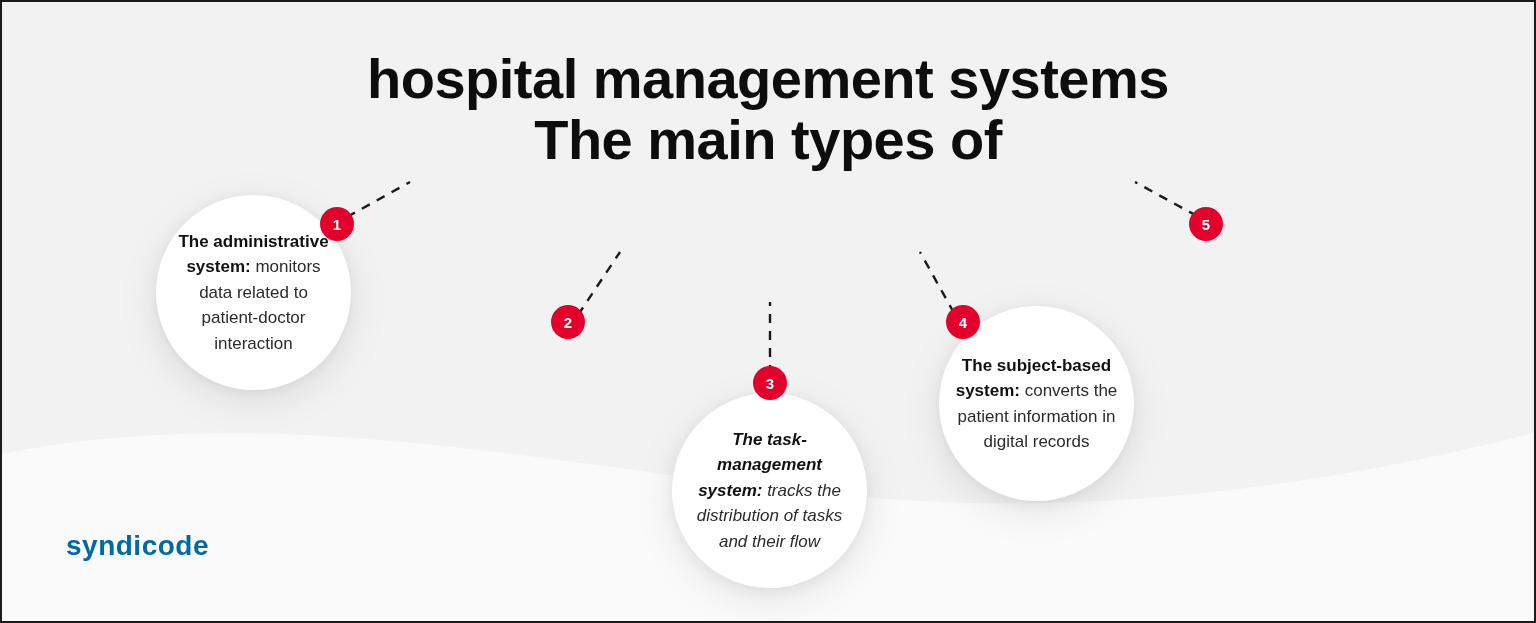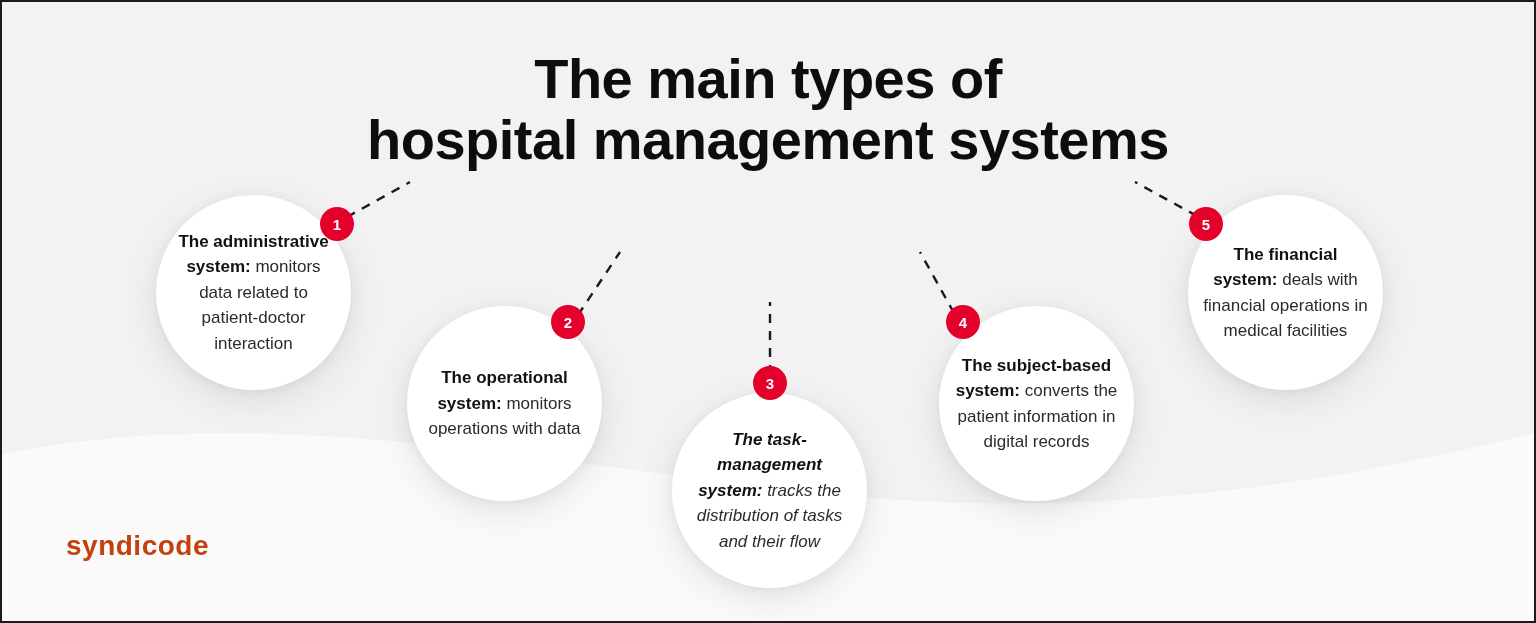--- a/index.html
+++ b/index.html
@@ -51,21 +51,21 @@
 
   
   .logo {
     position: absolute;
     z-index: 5;
     left: 64px;
     top: 528px;
     font-size: 28px;
     font-weight: bold;
     letter-spacing: 0.5px;
-    color: #c2410c;
+    color: #0369a1;
     user-select: none;
   }
 
   
   .connectors {
     position: absolute;
     left: 0; top: 0;
     width: 1536px; height: 623px;
     z-index: 3;
     pointer-events: none;
@@ -117,46 +117,41 @@
 <body>
 
 <div id="infographic">
 
   <svg class="bg-wave" viewBox="0 0 1536 623" preserveAspectRatio="none" aria-hidden="true">
     <rect x="0" y="0" width="1536" height="623" fill="#f2f2f2"></rect>
     <path d="M0,452 C300,392 620,480 900,498 C1150,514 1380,470 1536,430 L1536,623 L0,623 Z" fill="#fafafa"></path>
   </svg>
 
   <div class="title">
+    <span class="title-line">hospital management systems</span>
     <span class="title-line">The main types of</span>
-    <span class="title-line">hospital management systems</span>
   </div>
 
   <svg class="connectors" viewBox="0 0 1536 623" preserveAspectRatio="none" aria-hidden="true">
     <line x1="345" y1="215" x2="408" y2="180" stroke="#1a1a1a" stroke-width="2.4" stroke-dasharray="9 8" stroke-linecap="butt"></line>
     <line x1="576" y1="313" x2="618" y2="250" stroke="#1a1a1a" stroke-width="2.4" stroke-dasharray="9 8" stroke-linecap="butt"></line>
     <line x1="768" y1="372" x2="768" y2="300" stroke="#1a1a1a" stroke-width="2.4" stroke-dasharray="9 8" stroke-linecap="butt"></line>
     <line x1="952" y1="311" x2="918" y2="250" stroke="#1a1a1a" stroke-width="2.4" stroke-dasharray="9 8" stroke-linecap="butt"></line>
     <line x1="1195" y1="214" x2="1133" y2="180" stroke="#1a1a1a" stroke-width="2.4" stroke-dasharray="9 8" stroke-linecap="butt"></line>
   </svg>
 
   <div class="node" style="left:154px; top:193px; width:195px; height:195px;">
     <div class="node-text">
       <span class="lead">The administrative system:</span><span> monitors data related to patient-doctor interaction</span>
     </div>
   </div>
   <div class="badge" style="left:318px; top:205px;">
     <span>1</span>
   </div>
 
-  <div class="node" style="left:405px; top:304px; width:195px; height:195px;">
-    <div class="node-text">
-      <span class="lead">The operational system:</span><span> monitors operations with data</span>
-    </div>
-  </div>
   <div class="badge" style="left:549px; top:303px;">
     <span>2</span>
   </div>
 
   <div class="node" style="left:670px; top:391px; width:195px; height:195px;font-style:italic;">
     <div class="node-text">
       <span class="lead">The task-management system:</span><span> tracks the distribution of tasks and their flow</span>
     </div>
   </div>
   <div class="badge" style="left:751px; top:364px;">
@@ -165,24 +160,19 @@
 
   <div class="node" style="left:937px; top:304px; width:195px; height:195px;">
     <div class="node-text">
       <span class="lead">The subject-based system:</span><span> converts the patient information in digital records</span>
     </div>
   </div>
   <div class="badge" style="left:944px; top:303px;">
     <span>4</span>
   </div>
 
-  <div class="node" style="left:1186px; top:193px; width:195px; height:195px;">
-    <div class="node-text">
-      <span class="lead">The financial system:</span><span> deals with financial operations in medical facilities</span>
-    </div>
-  </div>
   <div class="badge" style="left:1187px; top:205px;">
     <span>5</span>
   </div>
 
   <div class="logo">syndicode</div>
 
 </div>
 
 </body></html>

